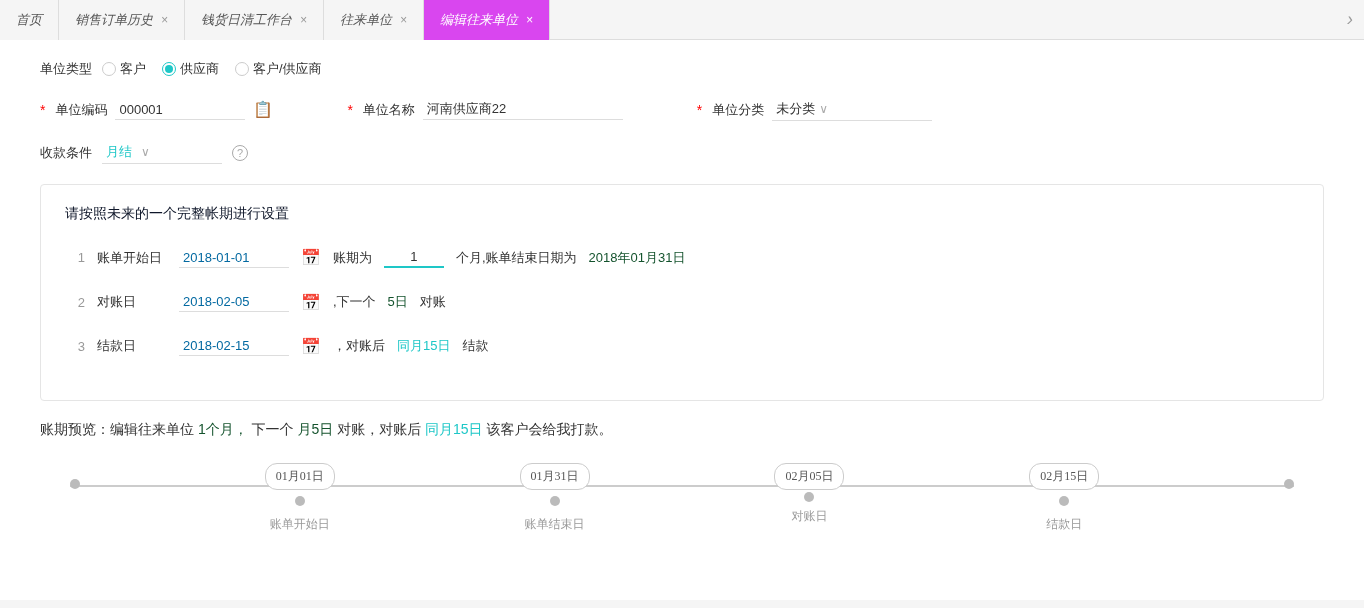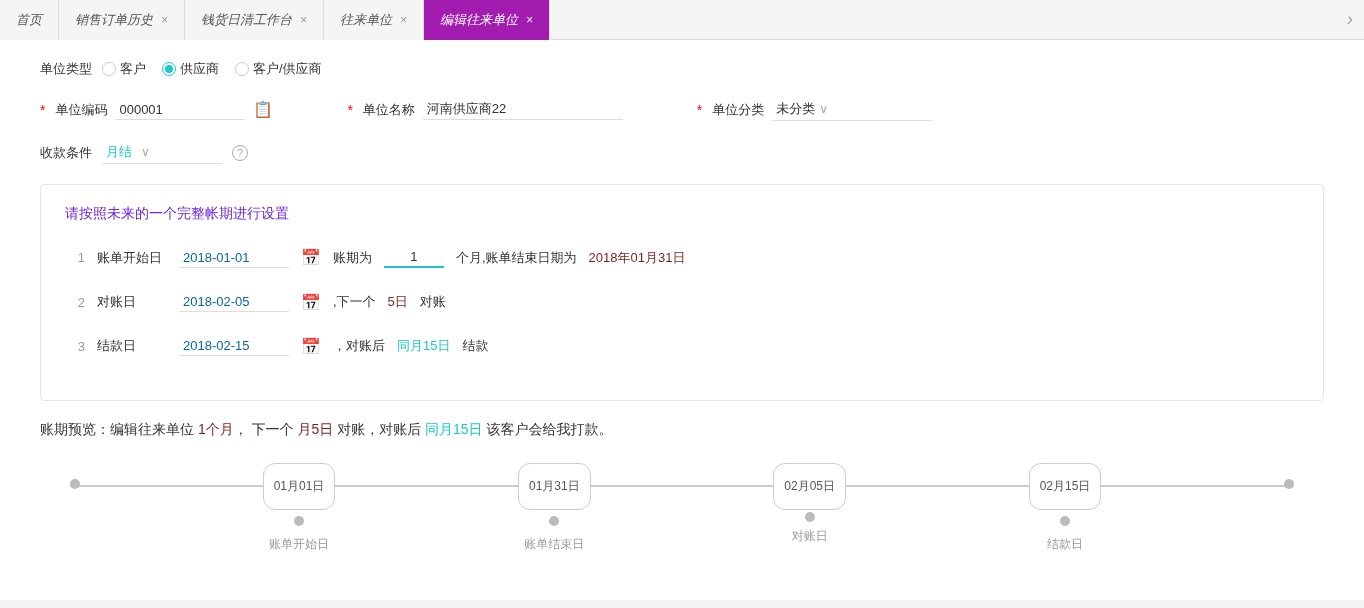--- a/index.html
+++ b/index.html
@@ -21,21 +21,21 @@
       padding: 0 16px;
       height: 40px;
       cursor: pointer;
       font-size: 13px;
       color: #555;
       border-right: 1px solid #ddd;
       white-space: nowrap;
       background: #f5f5f5;
     }
     .tab.active {
-      background: #a21caf;
+      background: #d946ef;
       color: #fff;
     }
     .tab-close {
       margin-left: 8px;
       font-size: 12px;
       color: #999;
       cursor: pointer;
     }
     .tab.active .tab-close { color: #fff; }
     .tab-expand {
@@ -178,21 +178,21 @@
 
     
     .section-box {
       border: 1px solid #e5e5e5;
       border-radius: 4px;
       padding: 20px 24px;
       margin-bottom: 20px;
     }
     .section-title {
       font-size: 14px;
-      color: #6d28d9;
+      color: #0f172a;
       margin-bottom: 24px;
     }
 
     
     .billing-row {
       display: flex;
       align-items: center;
       margin-bottom: 24px;
       gap: 12px;
     }
@@ -226,37 +226,38 @@
       padding: 2px 4px;
       color: #333;
       background: transparent;
       width: 60px;
       text-align: center;
     }
     .row-desc {
       font-size: 13px;
       color: #333;
     }
-    .highlight-orange { color: #7f1d1d; }
+    .highlight-orange { color: #14532d; }
     .highlight-teal { color: #1ec7c7; }
 
     
     .preview-text {
       font-size: 14px;
       color: #333;
       margin-bottom: 24px;
     }
     .node-badge {
       border: 1.5px solid #ccc;
       border-radius: 12px;
-      padding: 14px 10px;
+      padding: 4px 10px;
       font-size: 12px;
       color: #555;
       background: #fff;
       white-space: nowrap;
+      font-family: Liberation Serif, serif;
     }
     .node-label {
       font-size: 12px;
       color: #999;
       margin-top: 4px;
     }
     .timeline-wrapper {
       padding: 0 0 10px 0;
       position: relative;
     }

